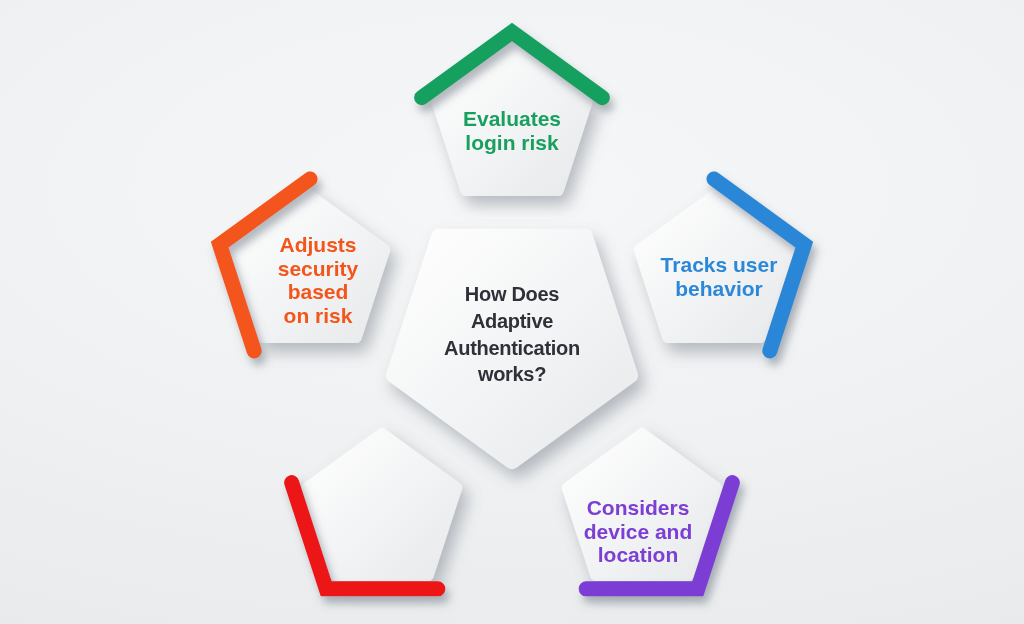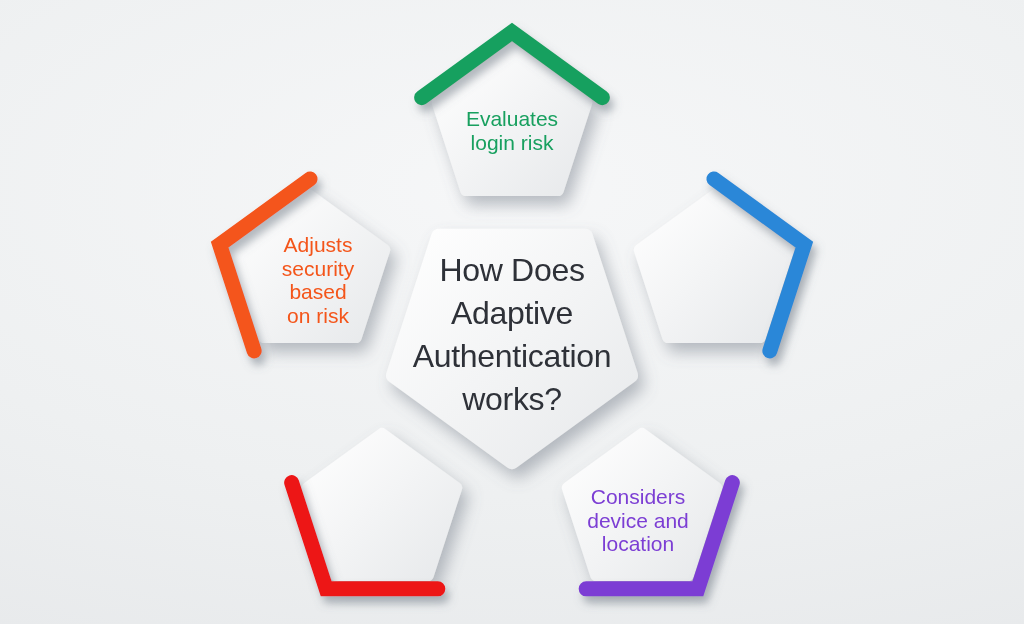--- a/index.html
+++ b/index.html
@@ -4,24 +4,24 @@
 <style>
   html,body { margin:0; padding:0; }
   .stage {
     position:relative; width:1024px; height:624px; overflow:hidden;
     background: radial-gradient(ellipse 120% 90% at 50% 30%, #f6f7f8 0%, #eef0f1 55%, #e6e8ea 100%);
     font-family:"Liberation Sans", sans-serif;
   }
   svg { position:absolute; left:0; top:0; }
   .label {
     position:absolute; transform:translate(-50%,-50%);
-    text-align:center; font-weight:normal; white-space:pre-line;
+    text-align:center; font-weight:bold; white-space:pre-line;
     font-size:21px; line-height:1.13;
   }
-  .label.center-title { font-size:32px; line-height:1.34; letter-spacing:-0.3px; }
+  .label.center-title { font-size:20px; line-height:1.34; letter-spacing:-0.3px; }
 </style>
 </head>
 <body>
 
 <div class="stage">
   <svg width="1024" height="624" viewBox="0 0 1024 624">
     <defs>
       <linearGradient id="pg" x1="0" y1="0" x2="1" y2="1">
         <stop offset="0" stop-color="#ffffff"></stop>
         <stop offset="1" stop-color="#e7e9eb"></stop>
@@ -70,18 +70,20 @@
 works?</div>
 
   <div class="label" style="left: 512px; top: 131px; color: rgb(24, 160, 95);">Evaluates
 login risk</div>
 
   <div class="label" style="left: 318px; top: 280px; color: rgb(244, 85, 26);">Adjusts
 security
 based
 on risk</div>
 
+  <div class="label" style="left: 719px; top: 277px; color: rgb(43, 135, 216);">Tracks user
+behavior</div>
 
 
-  <div class="label" style="left: 638px; top: 521px; color: rgb(124, 62, 212);">Considers
+  <div class="label" style="left: 638px; top: 532px; color: rgb(124, 62, 212);">Considers
 device and
 location</div>
 </div>
 
 </body></html>

